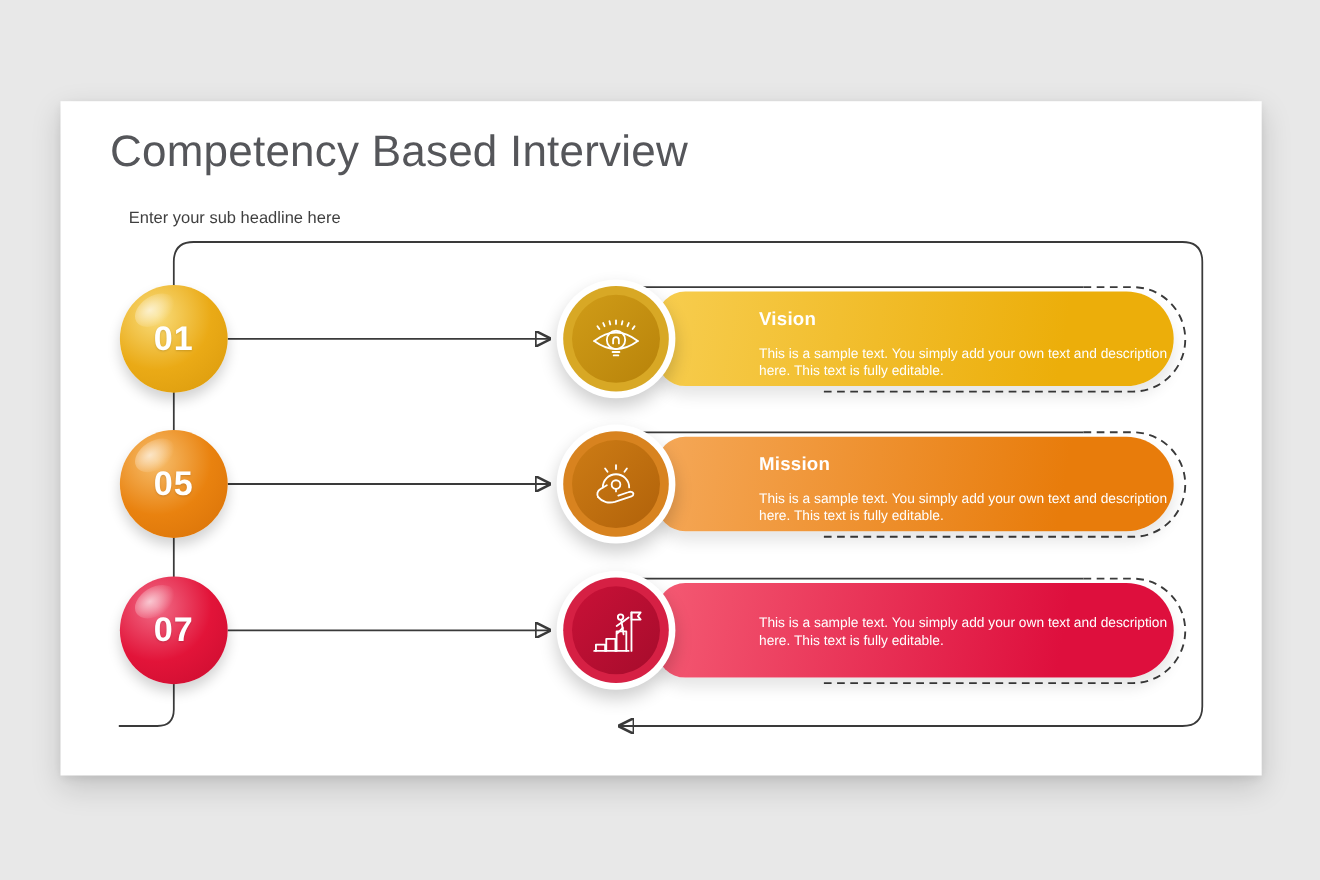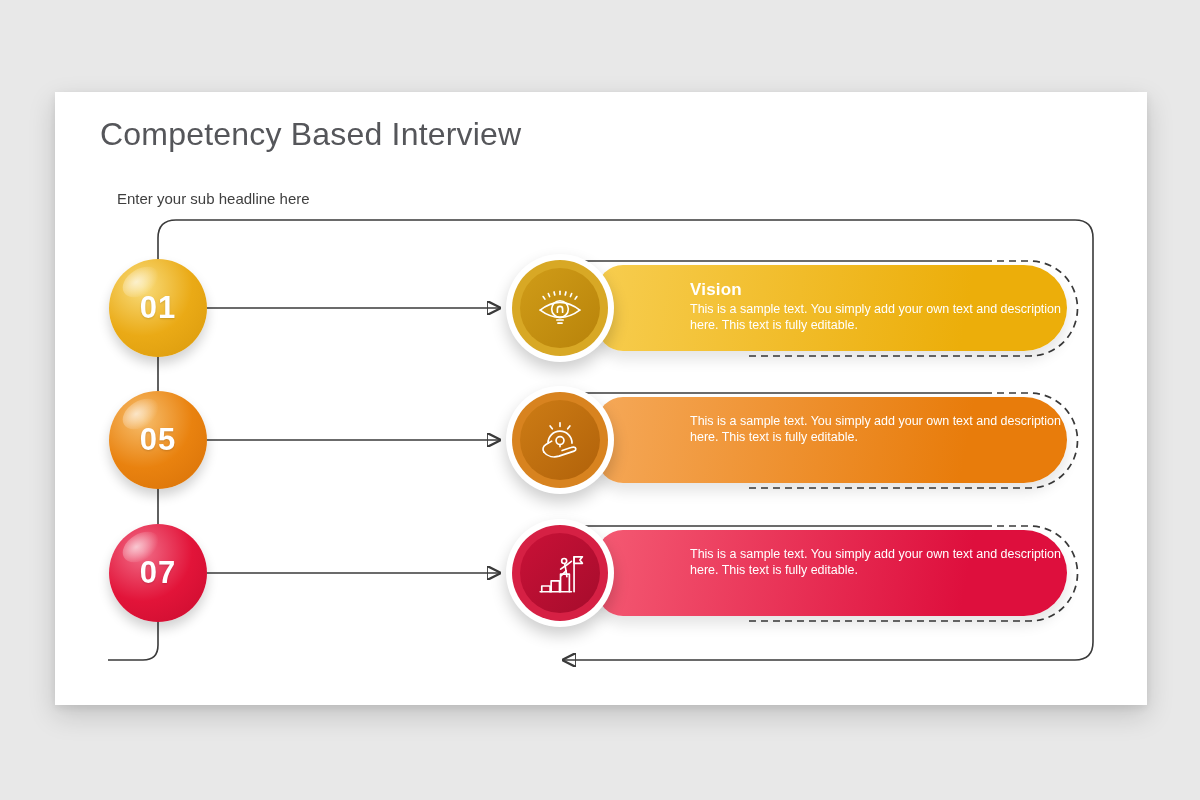--- a/index.html
+++ b/index.html
@@ -8,21 +8,21 @@
     background:var(--bg,#e8e8e8);
     font-family:"Liberation Sans",sans-serif;
   }
   .slide{
     position:absolute;left:55px;top:92px;width:1092px;height:613px;
     background:var(--slide-bg,#ffffff);
     box-shadow:0 10px 26px rgba(0,0,0,.16),0 3px 8px rgba(0,0,0,.08);
   }
   .slide-title{
     position:absolute;left:45px;top:24px;margin:0;
-    font-size:32px;font-weight:500;letter-spacing:.2px;
+    font-size:40px;font-weight:500;letter-spacing:.2px;
     color:var(--title-text,#55565a);
   }
   .slide-subtitle{
     position:absolute;left:46px;top:82px;margin:16px;
     font-size:15px;color:var(--subtitle-text,#3f3f3f);
   }
   svg.lines{position:absolute;left:0;top:0;width:1092px;height:613px;}
   svg.lines path{fill:none;stroke:var(--line,#3a3a3a);stroke-width:1.6px;}
   svg.lines path.dash{stroke-dasharray:7 5;stroke-width:1.7px;}
   svg.lines path.curl{stroke:none;}
@@ -50,21 +50,21 @@
     position:absolute;left:542px;top:-43px;width:470px;height:86px;
     border-radius:26px 43px 43px 26px;
     background:linear-gradient(100deg, var(--pill-from) 0%, var(--pill-to) 78%);
     box-shadow:0 9px 14px rgba(0,0,0,.10);
     box-sizing:border-box;padding:15px 20px 12px 93px;
   }
   .card-title{
     color:var(--card-text,#fff);font-size:17px;font-weight:700;letter-spacing:.2px;line-height:20px;
   }
   .card-desc{
-    color:var(--card-text,#fff);font-size:12.5px;line-height:15.5px;width:374px;margin-top:2px;
+    color:var(--card-text,#fff);font-size:12.5px;line-height:15.5px;width:374px;margin-top:14px;
   }
 
   .icon-badge{
     position:absolute;left:451px;top:-54px;width:108px;height:108px;border-radius:50%;
     background:#fff;box-shadow:0 8px 16px rgba(0,0,0,.20);
     display:flex;align-items:center;justify-content:center;
   }
   .icon-ring{
     width:96px;height:96px;border-radius:50%;background:var(--ring);
     display:flex;align-items:center;justify-content:center;
@@ -141,20 +141,21 @@
         </div>
       </div>
     </div>
   </div>
 
   <div class="row" style="top: 348px; --pill-from: #f5a858; --pill-to: #e87c0b; --ring: #d8831f; --inner-from: #cd7c15; --inner-to: #b1620a; --num-hi: #f7bf6e; --num-base: #e9820f; --num-edge: #d77108;">
     <div class="num-circle">
       <span>05</span>
     </div>
     <div class="pill">
+      <div class="card-title">Mission</div>
       <div class="card-desc">This is a sample text. You simply add your own text and description here. This text is fully editable.</div>
     </div>
     <div class="icon-badge">
       <div class="icon-ring">
         <div class="icon-inner">
           <svg viewBox="0 0 48 48">
             <path d="M12.5 27 a11.5 11.5 0 0 1 23 0"></path>
             <circle cx="24" cy="24.5" r="3.8"></circle>
             <path d="M24 28.3 v2.2"></path>
             <path d="M24 7.5 v3.5"></path>

